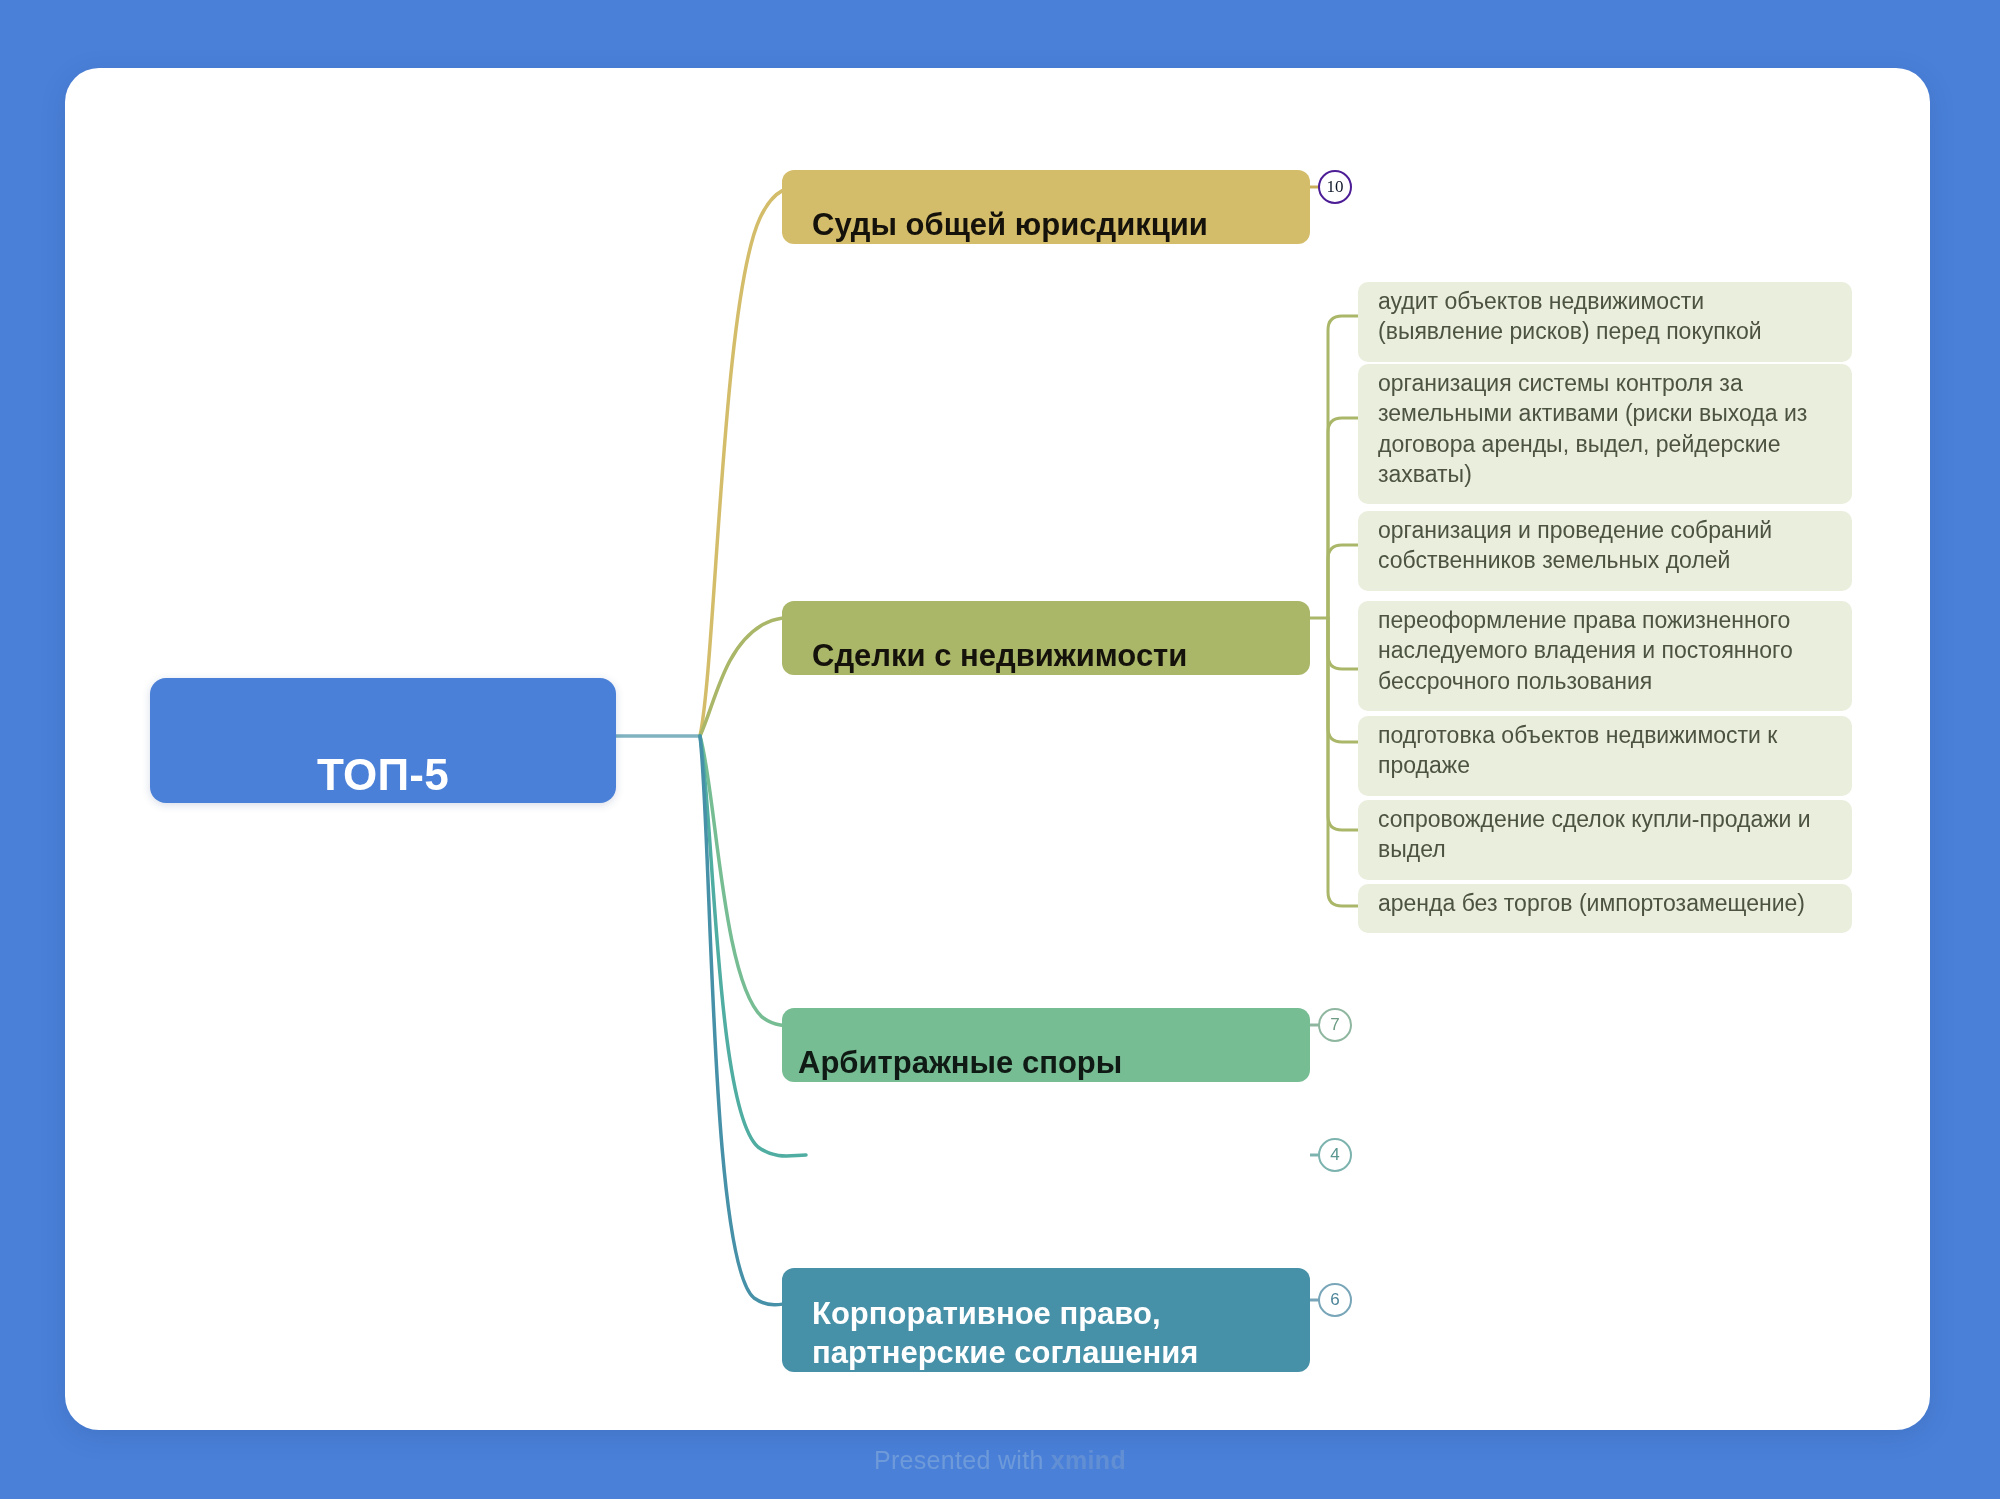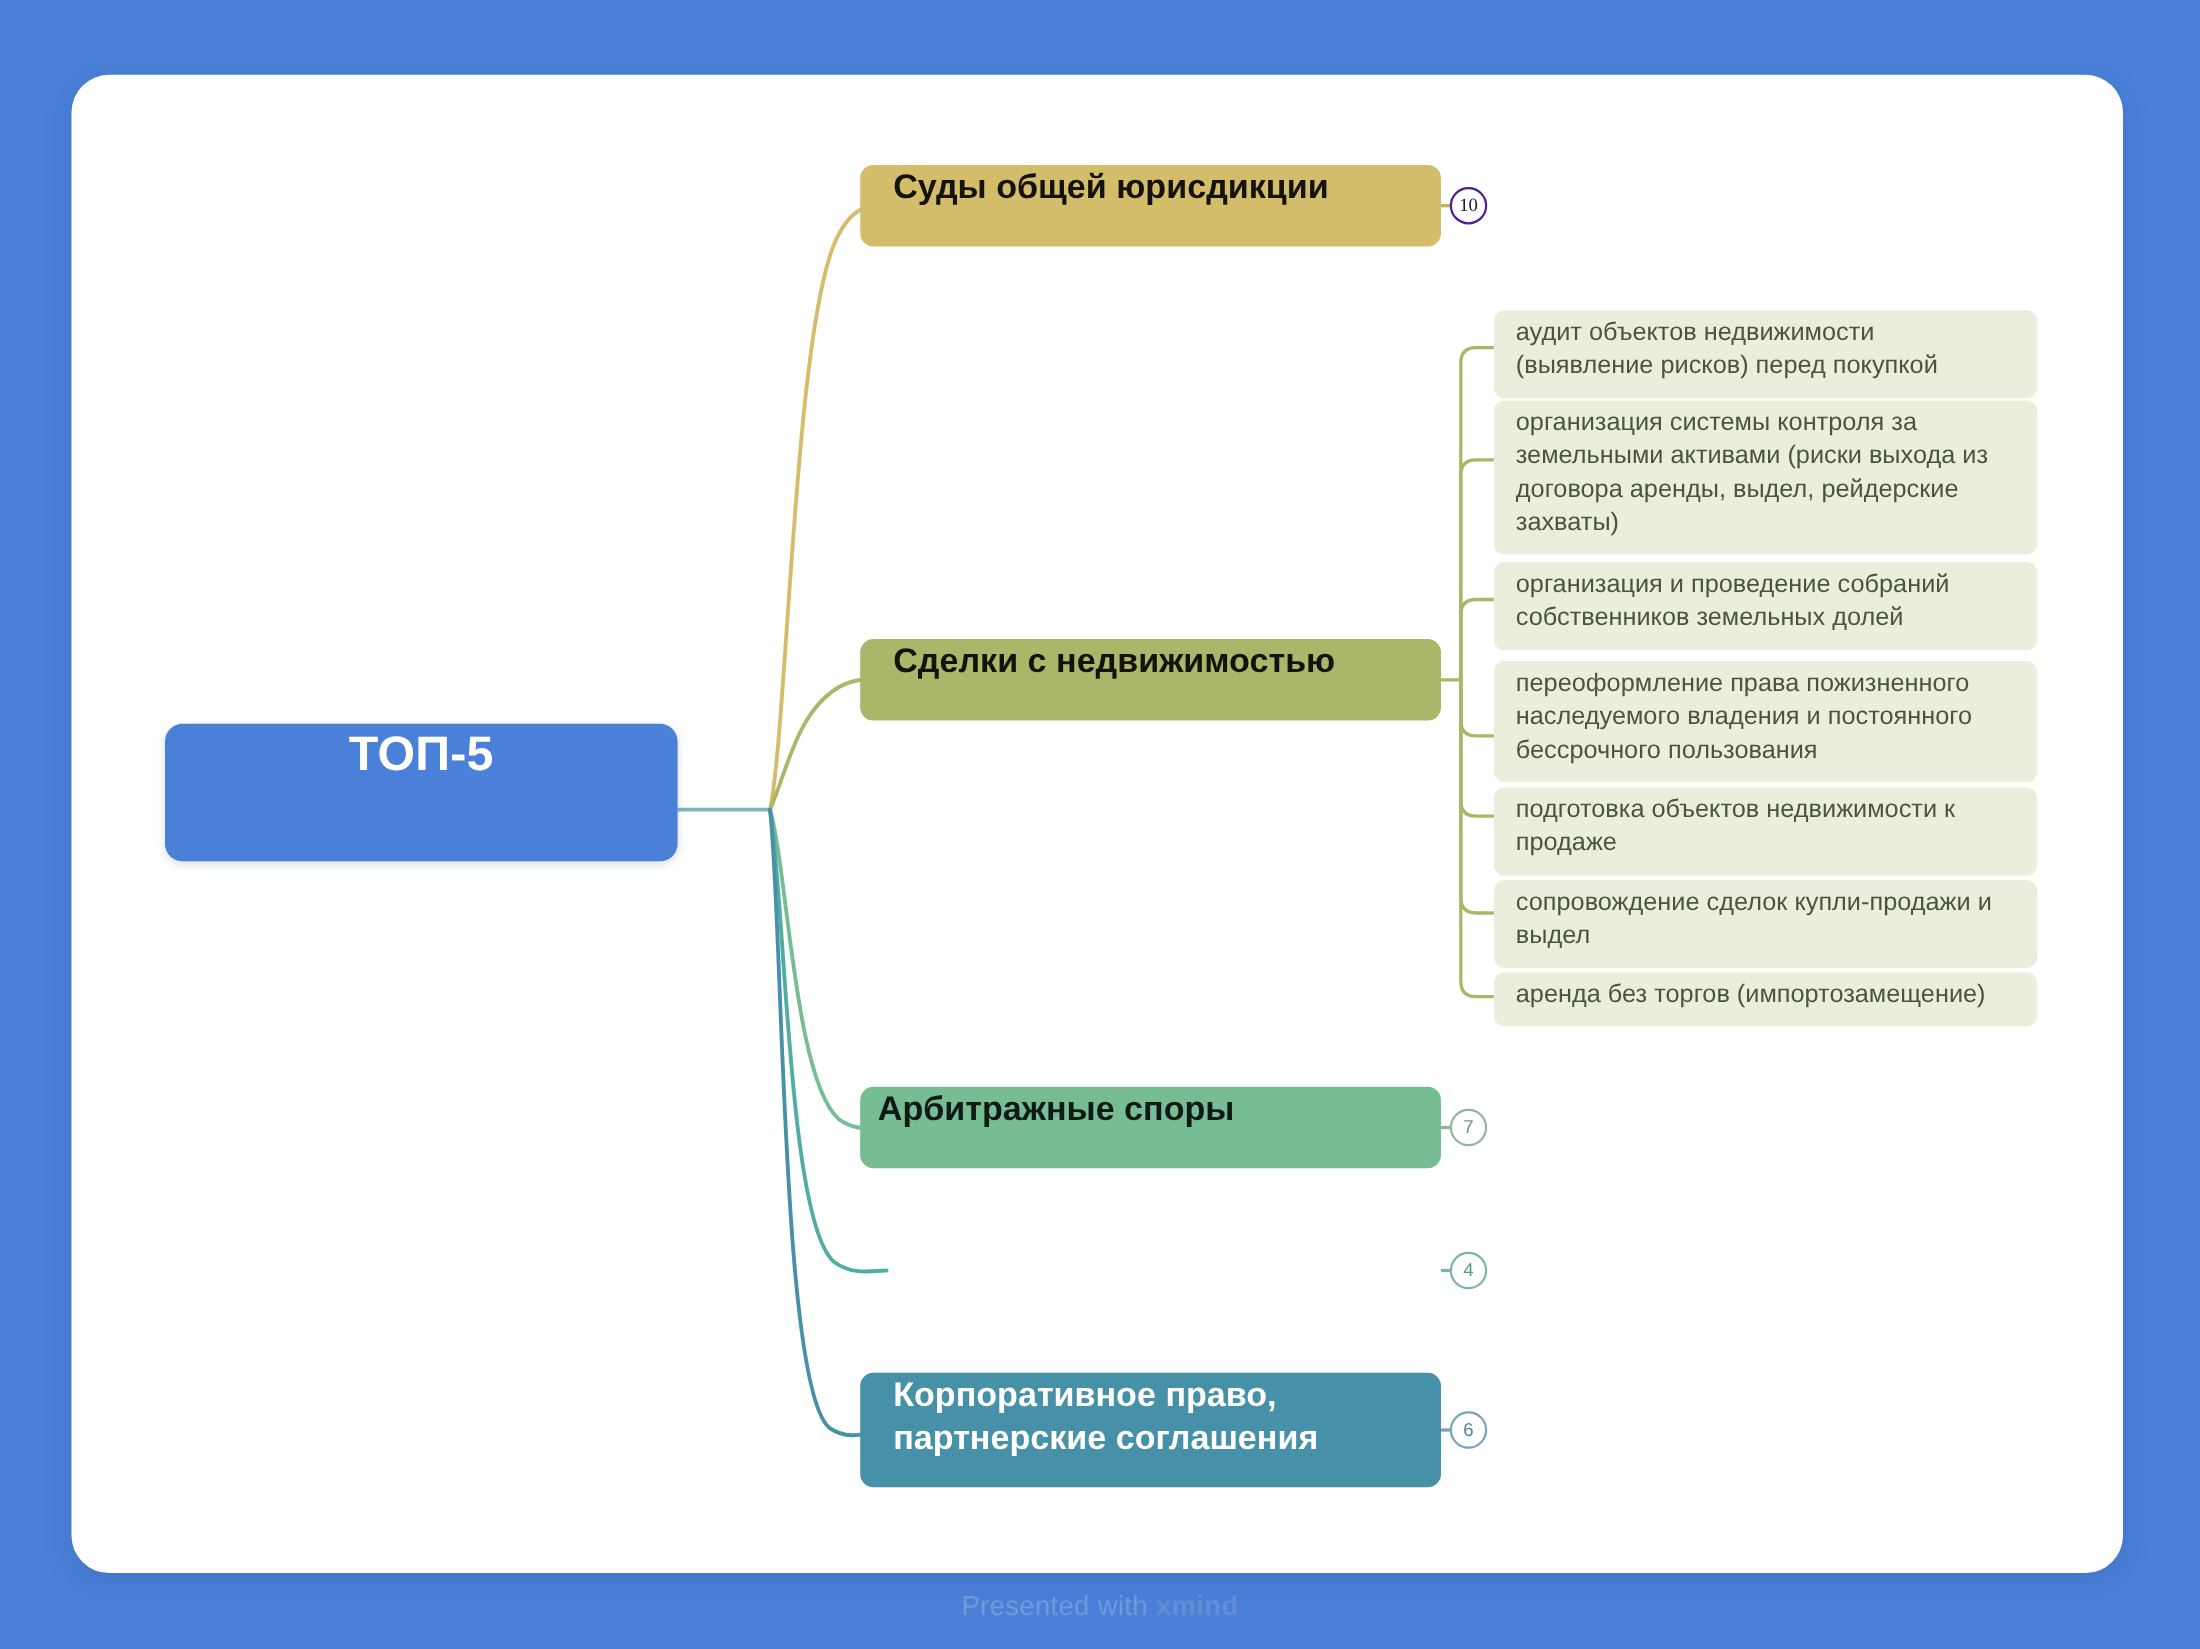--- a/index.html
+++ b/index.html
@@ -35,22 +35,23 @@
     height: 1499px;
     pointer-events: none;
   }
 
   
   .node {
     position: absolute;
     box-sizing: border-box;
     border-radius: 12px;
     display: flex;
-    align-items: flex-start;
+    align-items: flex-end;
     z-index: 4;
+    margin-top: 20px;
   }
 
   #central {
     left: 150px;
     top: 658px;
     width: 466px;
     height: 125px;
     background: #4a80d8;
     border-radius: 16px;
     justify-content: center;
@@ -166,21 +167,21 @@
       <span>ТОП-5</span><br>
     </div>
   </div>
 
   <div class="node branch b1">
     <span>Суды общей юрисдикции</span>
   </div>
   <div class="badge g1">10</div>
 
   <div class="node branch b2">
-    <span>Сделки с недвижимостью</span>
+    <span>Сделки с недвижимости</span>
   </div>
 
   <div class="node branch b3">
     <span>Арбитражные споры</span>
   </div>
   <div class="badge g3">7</div>
 
   <div class="badge g4">4</div>
 
   <div class="node branch b5">

